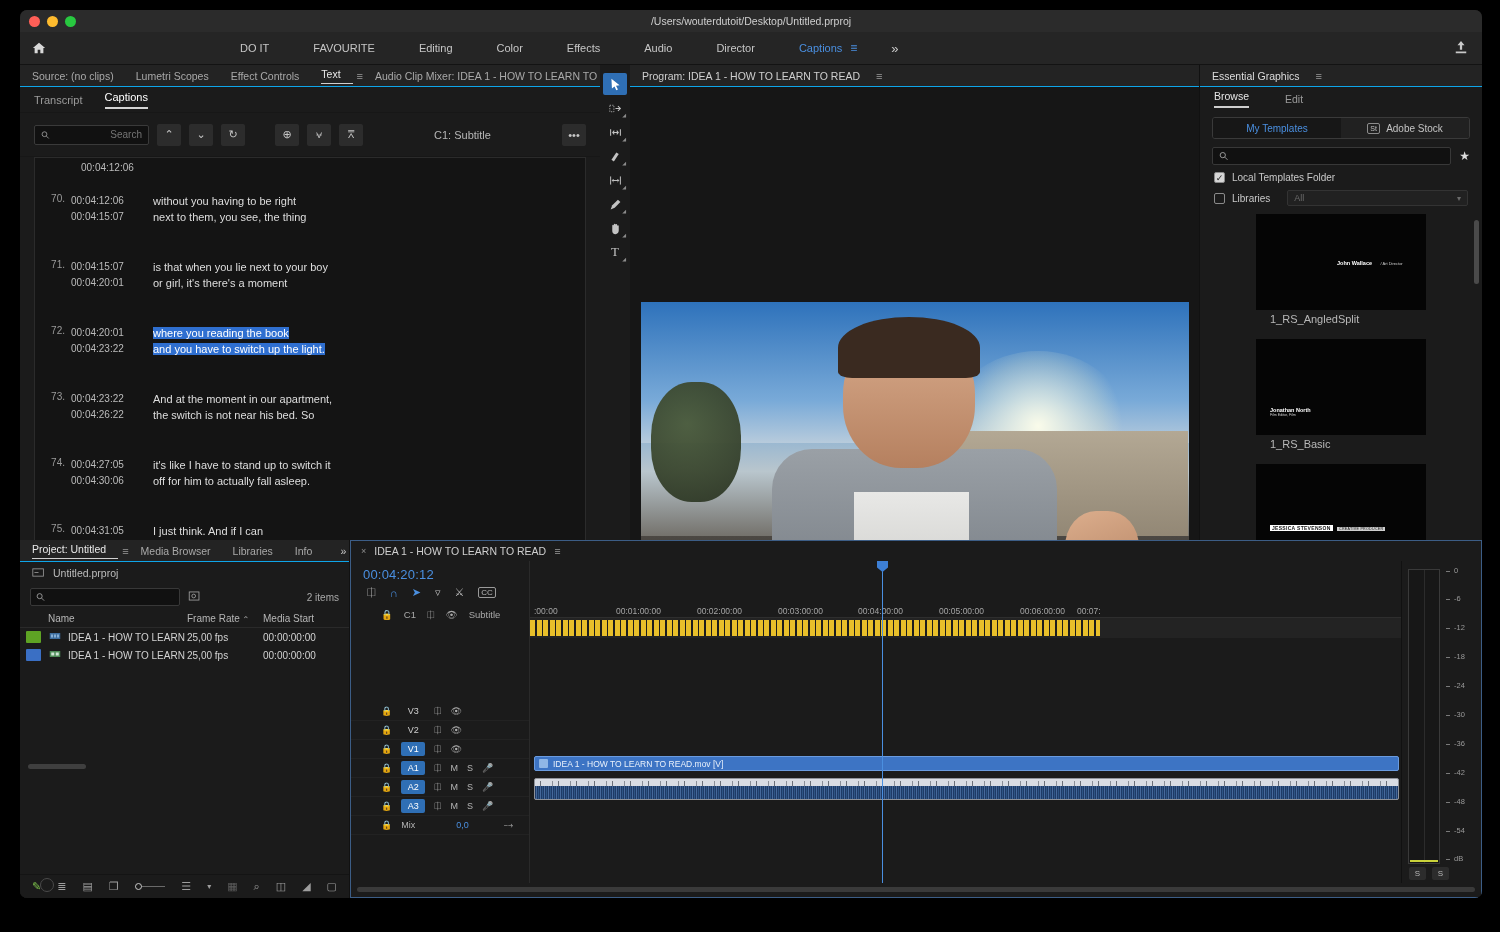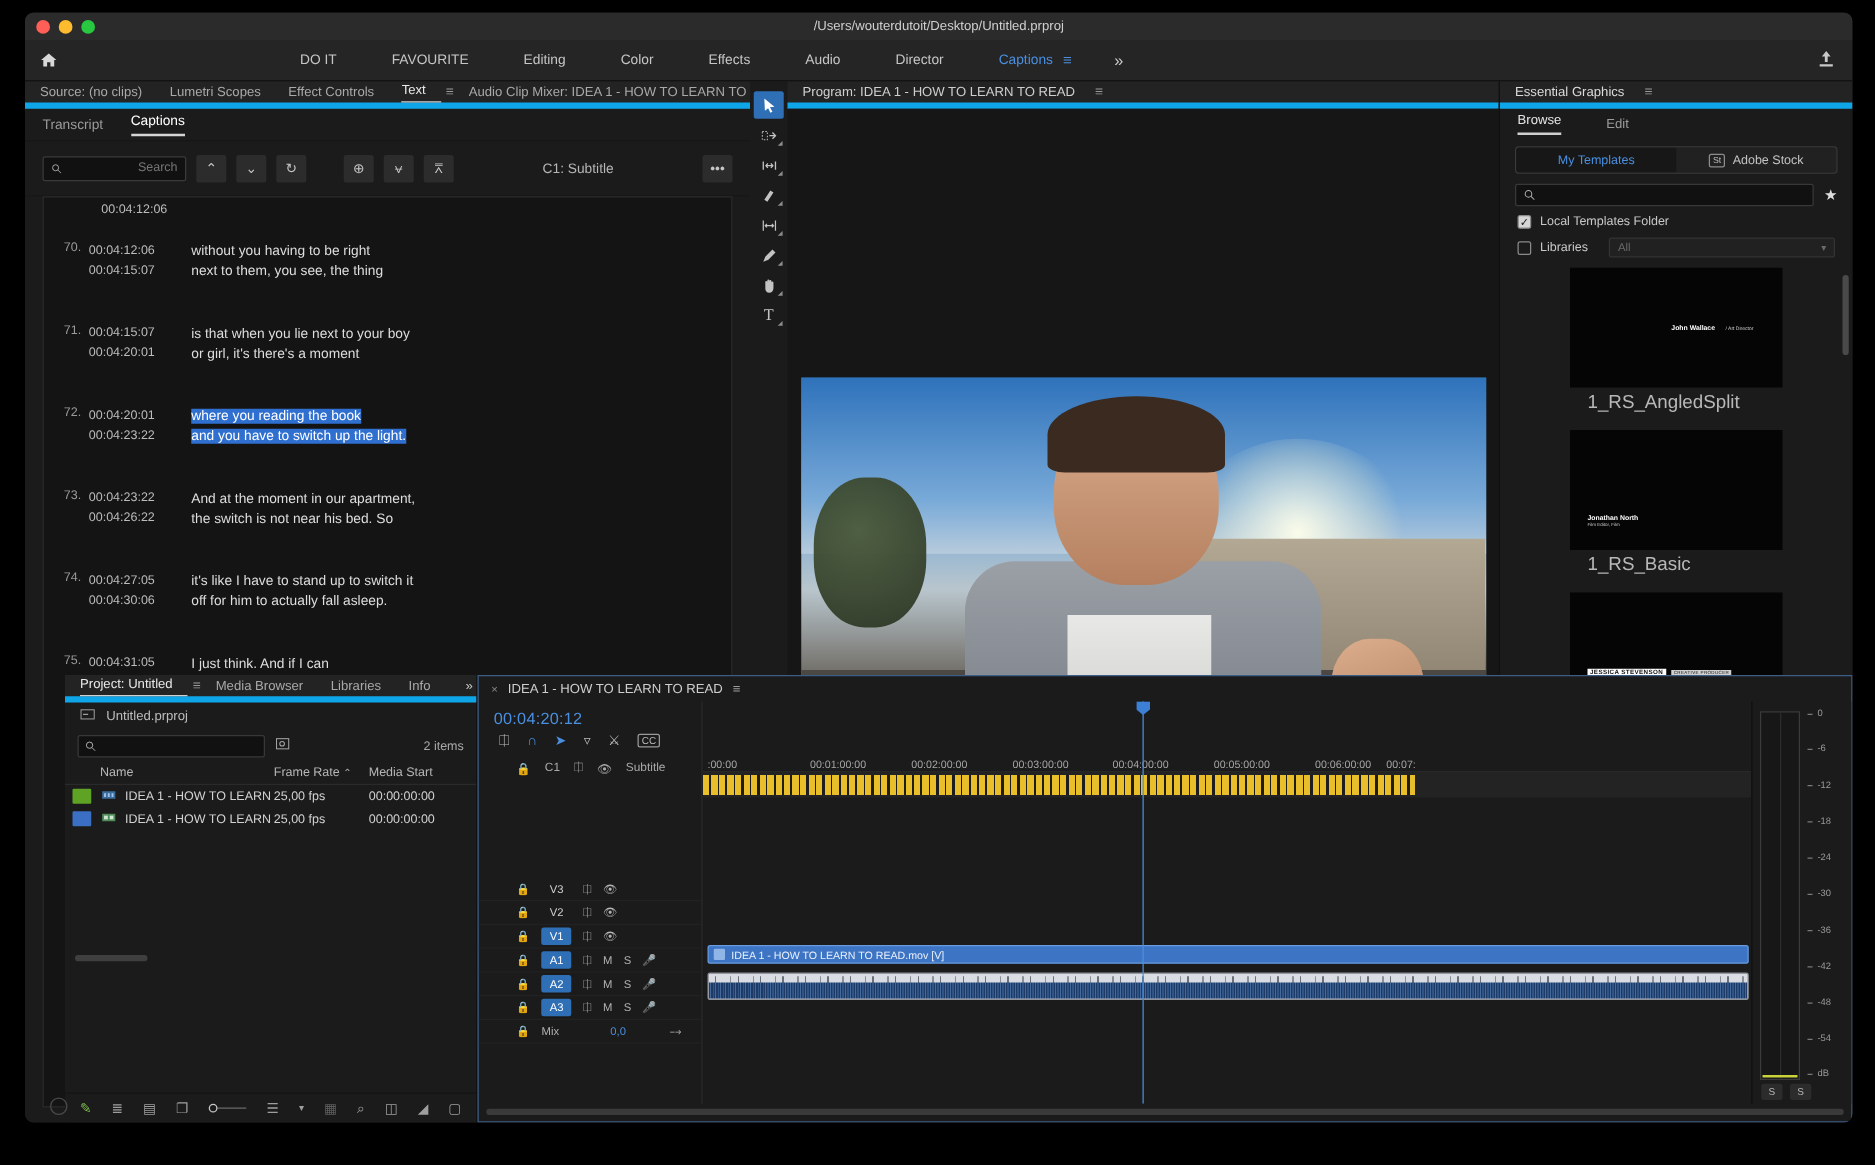--- a/index.html
+++ b/index.html
@@ -49,21 +49,21 @@
   .tool { width:24px; height:22px; display:flex; align-items:center; justify-content:center;
           border-radius:2px; color:#c3c3c3; position:relative;}
   .tool.active { background:#2f6fb5; }
   .tool .corner { position:absolute; right:1px; bottom:1px; font-size:5px; color:#8c8c8c; }
   .col-mid { flex:1; display:flex; flex-direction:column; }
   .col-right { width:283px; background:#1b1b1b; border-left:1px solid #111; display:flex; flex-direction:column;}
 
   
   .panel-hd {
     height:22px; background:#232323; display:flex; align-items:center;
-    padding-left:12px; gap:0; border-bottom:5px solid #0ea5e9;
+    padding-left:12px; gap:0; border-bottom:1px solid #0ea5e9;
     font-size:10.5px; color:#a9a9a9; white-space:nowrap;
   }
   .panel-hd .ptab { padding:0 12px 0 0; margin-right:10px; }
   .panel-hd .ptab.active { color:#e8e8e8; border-bottom:1px solid #d0d0d0; padding-bottom:3px;}
   .panel-hd .ham { color:#9a9a9a; margin-left:-6px; margin-right:12px; font-size:11px;}
 
   
   .cap-panel { background:#1b1b1b; flex:1; display:flex; flex-direction:column; min-height:0;}
   .subtabs { height:26px; display:flex; align-items:center; padding-left:14px; gap:22px;
              font-size:11px; color:#9b9b9b; border-bottom:1px solid #171717;}
@@ -131,21 +131,21 @@
   .ph { position:absolute; top:0px; width:11px; height:13px; background:#3d7fd4;
         clip-path:polygon(0 0,100% 0,100% 60%,50% 100%,0 60%); }
   .endo { position:absolute; width:7px;height:7px;border:1px solid #8a8a8a;border-radius:50%;top:9px;}
   .prog-btns { height:30px; display:flex; align-items:center; justify-content:center; gap:21px;
                color:#c3c3c3; font-size:12px; position:relative;}
   .prog-plus { position:absolute; right:16px; color:#c3c3c3; font-size:14px;}
 
   
   .bottom { display:flex; height:358px; }
   .proj { width:330px; background:#1b1b1b; display:flex; flex-direction:column;
-          border-right:1px solid #111;margin-left:32px;}
+          border-right:1px solid #111;}
   .proj-file { height:22px; display:flex; align-items:center; gap:8px; padding-left:12px;
                font-size:10.5px; color:#bdbdbd;}
   .proj-search { height:26px; display:flex; align-items:center; padding:0 10px; gap:8px;}
   .proj-search .sbox { width:150px;height:18px;background:#111;border:1px solid #383838;
     border-radius:2px;display:flex;align-items:center;padding:0 5px;gap:5px;}
   .proj-search .sbox input{background:transparent;border:0;outline:0;color:#ddd;font-size:10px;width:100%;
     font-family:"Liberation Sans",sans-serif;}
   .items-count { margin-left:auto; font-size:10px; color:#a9a9a9;}
   .proj-head { height:18px; display:flex; align-items:center; font-size:10px; color:#b6b6b6;
                border-bottom:1px solid #2a2a2a; padding-left:28px;}
@@ -223,21 +223,21 @@
     display:flex;align-items:center;padding:0 6px;}
   .chkrow { display:flex; align-items:center; gap:7px; margin:7px 0 0 14px; font-size:10px; color:#c8c8c8;}
   .chk { width:11px;height:11px;border:1px solid #8a8a8a;border-radius:2px;background:#1b1b1b;
          display:flex;align-items:center;justify-content:center;font-size:9px;color:#e5e5e5;}
   .chk.checked{background:#d6d6d6;color:#1b1b1b;}
   .lib-dd { margin-left:10px; flex:1; height:16px; background:#212121; border:1px solid #333;
             border-radius:2px; display:flex; align-items:center; padding:0 6px; font-size:9px; color:#6a6a6a;}
   .tmpl-area { flex:1; overflow:hidden; position:relative; margin-top:8px;}
   .tmpl { margin:0 auto 6px auto; width:170px; }
   .thumb { width:170px; height:96px; background:#050505; position:relative; overflow:hidden;}
-  .tname { font-size:15px; color:#b8b8b8; padding:3px 0 8px 14px; }
+  .tname { font-size:11px; color:#b8b8b8; padding:3px 0 8px 14px; }
   .eg-foot { height:26px; display:flex; align-items:center; gap:14px; padding:0 12px;
              color:#a5a5a5; font-size:11px; border-top:1px solid #131313;}
   .eg-slider { width:80px; height:10px; position:relative;}
   .eg-slider i{position:absolute;left:0;right:0;top:4px;height:1px;background:#6a6a6a;}
   .eg-slider b{position:absolute;left:38%;top:1px;width:7px;height:7px;border:1px solid #c8c8c8;
     border-radius:50%;background:#1b1b1b;}
   .vscroll{position:absolute;right:3px;top:6px;width:5px;height:64px;background:#4a4a4a;border-radius:3px;}
   .badge-sm{display:inline-flex;align-items:center;justify-content:center;width:13px;height:11px;
     border:1px solid #8c8c8c;border-radius:2px;font-size:7px;color:#c0c0c0;}
   .statusdot{position:absolute;left:20px;bottom:6px;width:14px;height:14px;border-radius:50%;

